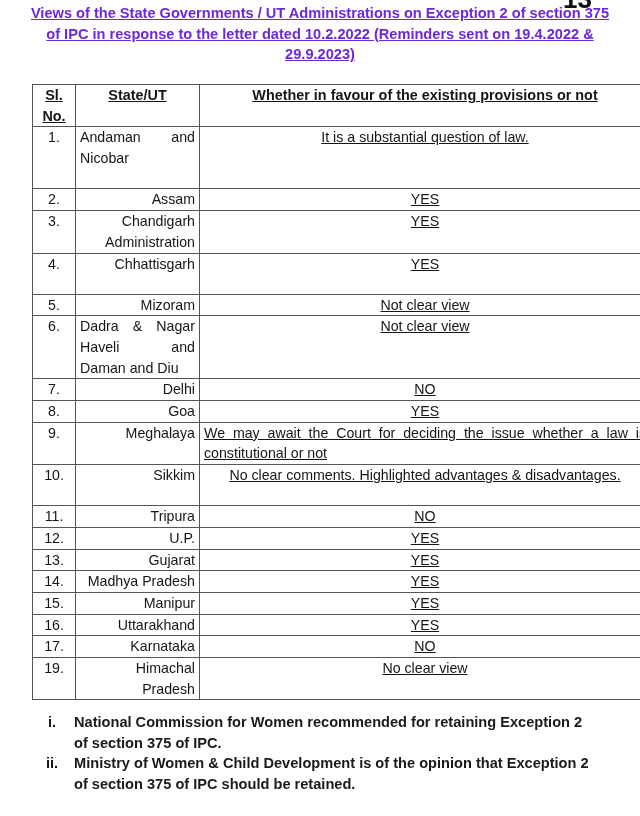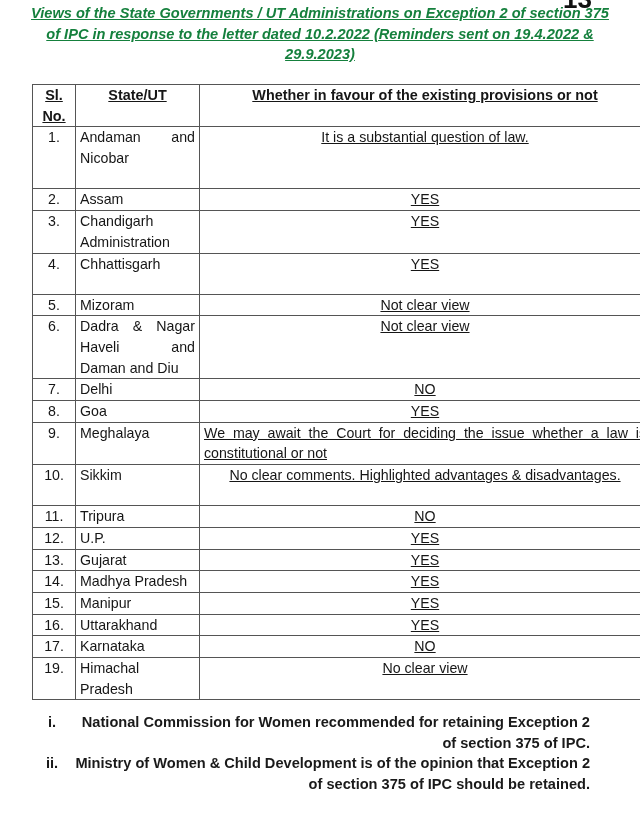--- a/index.html
+++ b/index.html
@@ -8,43 +8,43 @@
     font-family: "Liberation Sans", sans-serif; color: #111111;
   }
   .page-mark {
     position: absolute; left: 563px; top: -14px;
     font-size: 26px; font-weight: bold; color: #111;
     line-height: 1;
   }
   .doc-title {
     position: absolute; left: 30px; top: 3px; width: 580px;
     text-align: center; font-weight: bold; font-size: 14.6px;
-    line-height: 20.5px; text-decoration: underline; color: #15803d; font-style: italic;
+    line-height: 20.5px; text-decoration: underline; color: #6d28d9;
   }
   table.views {
     position: absolute; left: 32px; top: 84px;
     width: 619px; border-collapse: collapse;
     font-size: 14.2px; color: #161616;
   }
   table.views td, table.views th {
     border: 1px solid #555; padding: 0 4px; vertical-align: top;
     line-height: 20.7px;
   }
   table.views th { font-weight: bold; text-decoration: underline; text-align: center; font-size: 14.4px; }
   .col-no { width: 34px; text-align: center; }
-  .col-state { width: 115px; }
+  .col-state { width: 115px; text-align: right; }
   .col-view { text-align: center; text-decoration: underline; }
   .justify-first { text-align: justify; }
   .notes {
     position: absolute; left: 30px; top: 712px; width: 560px;
     font-weight: bold; font-size: 14.6px; line-height: 20.7px; color: #1a1a1a;
   }
   .note { display: flex; }
   .note-num { width: 44px; text-align: center; flex: none; }
-  .note-text { flex: 1; text-align: right; }
+  .note-text { flex: 1; }
 </style>
 </head>
 <body>
 
 <div class="page-mark">13</div>
 
 <div class="doc-title">Views of the State Governments / UT Administrations on Exception 2 of section 375 of IPC in response to the letter dated 10.2.2022 (Reminders sent on 19.4.2022 &amp; 29.9.2023)</div>
 
 <table class="views">
   <thead>

